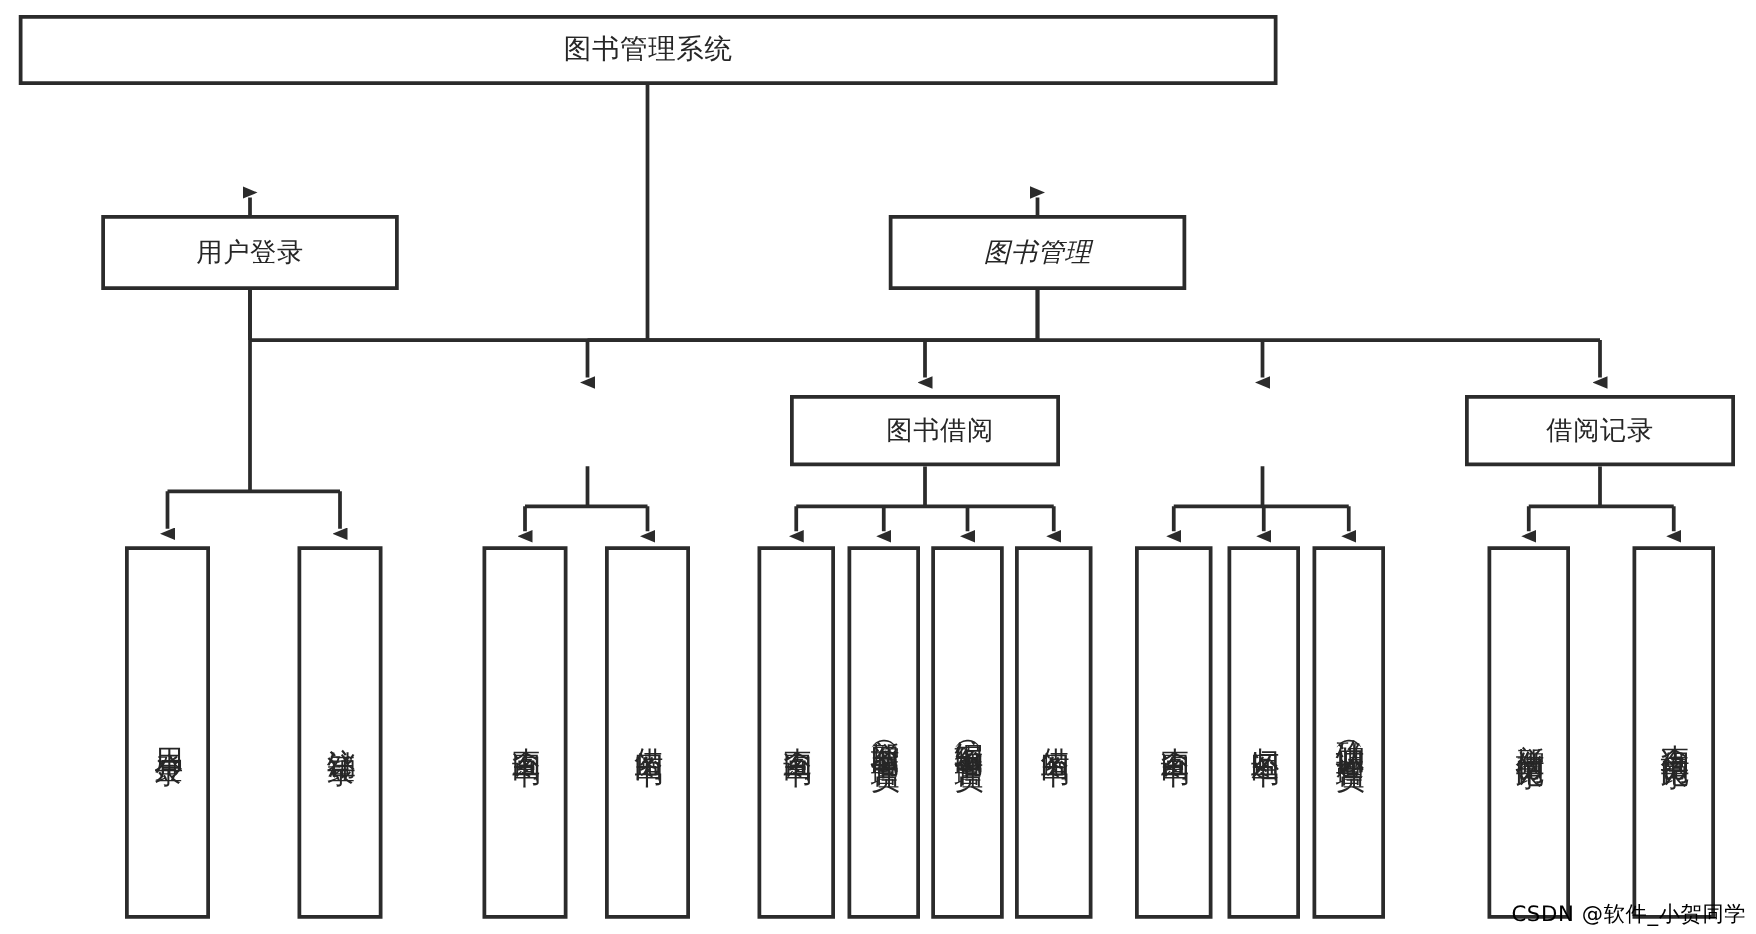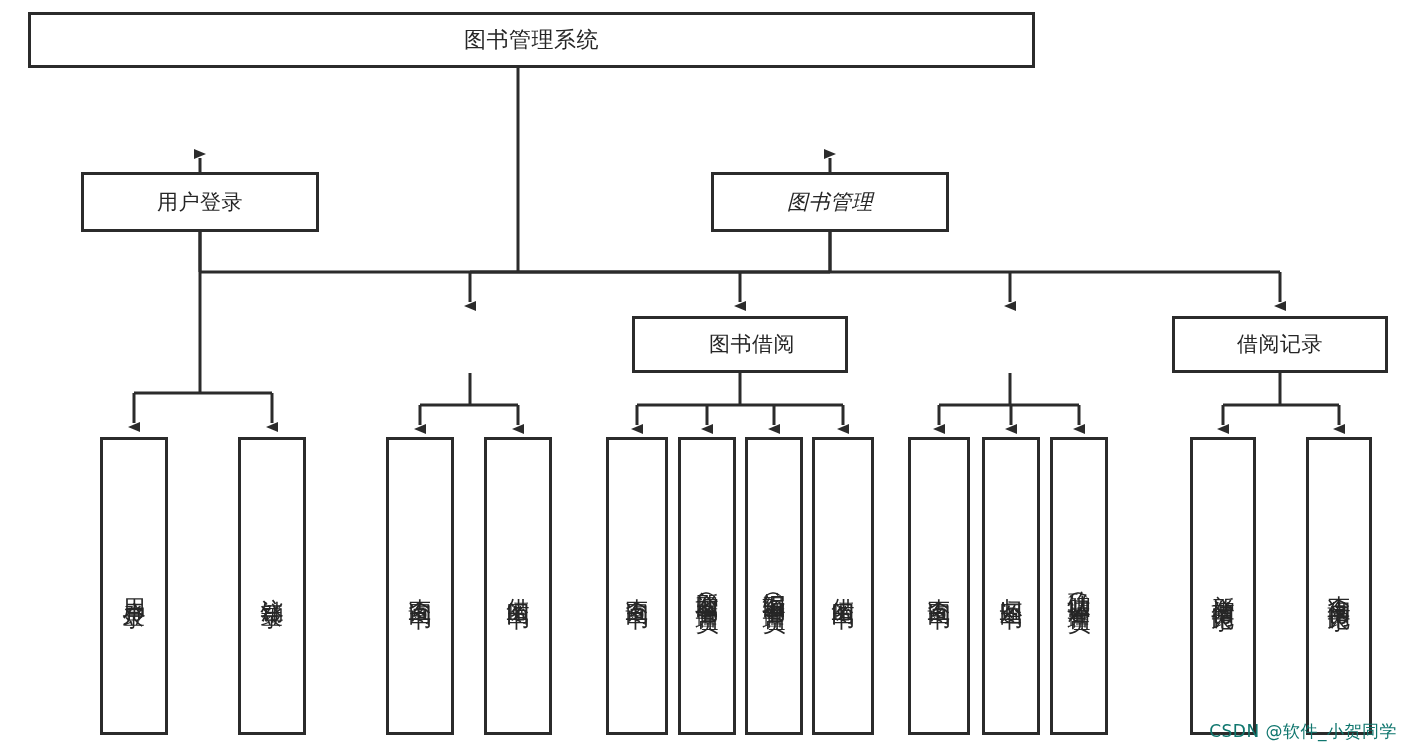--- a/index.html
+++ b/index.html
@@ -56,21 +56,21 @@
   .edge-line {
     stroke: #2b2b2b;
     stroke-width: 3;
     fill: none;
   }
   .watermark {
     position: absolute;
     right: 8px;
     bottom: 4px;
     font-size: 17px;
-    color: #0f766e;
+    color: #000000;
     white-space: nowrap;
     letter-spacing: 0.5px;
   }
 </style>
 </head>
 <body>
 
 <div id="canvas">
 
   <svg id="edges" viewBox="0 0 1405 747">
@@ -115,21 +115,21 @@
     <path class="edge-line" marker-end="url(#arrow)" d="M939,405 L939,425"></path>
     <path class="edge-line" marker-end="url(#arrow)" d="M1011,405 L1011,425"></path>
     <path class="edge-line" marker-end="url(#arrow)" d="M1079,405 L1079,425"></path>
 
     <path class="edge-line" d="M1280,373 L1280,405"></path>
     <path class="edge-line" d="M1223,405 L1339,405"></path>
     <path class="edge-line" marker-end="url(#arrow)" d="M1223,405 L1223,425"></path>
     <path class="edge-line" marker-end="url(#arrow)" d="M1339,405 L1339,425"></path>
   </svg>
 
-  <div class="node root" style="left:28px; top:12px; width:1007px; height:56px;">
+  <div class="node root" style="left:15px; top:12px; width:1007px; height:56px;">
     <span class="node-label">图书管理系统</span>
   </div>
 
   <div class="node level2" style="left:81px; top:172px; width:238px; height:60px;">
     <span class="node-label">用户登录</span>
   </div>
   <div class="node level2" style="left:711px; top:172px; width:238px; height:60px;font-style:italic;">
     <span class="node-label">图书管理</span>
   </div>
 

